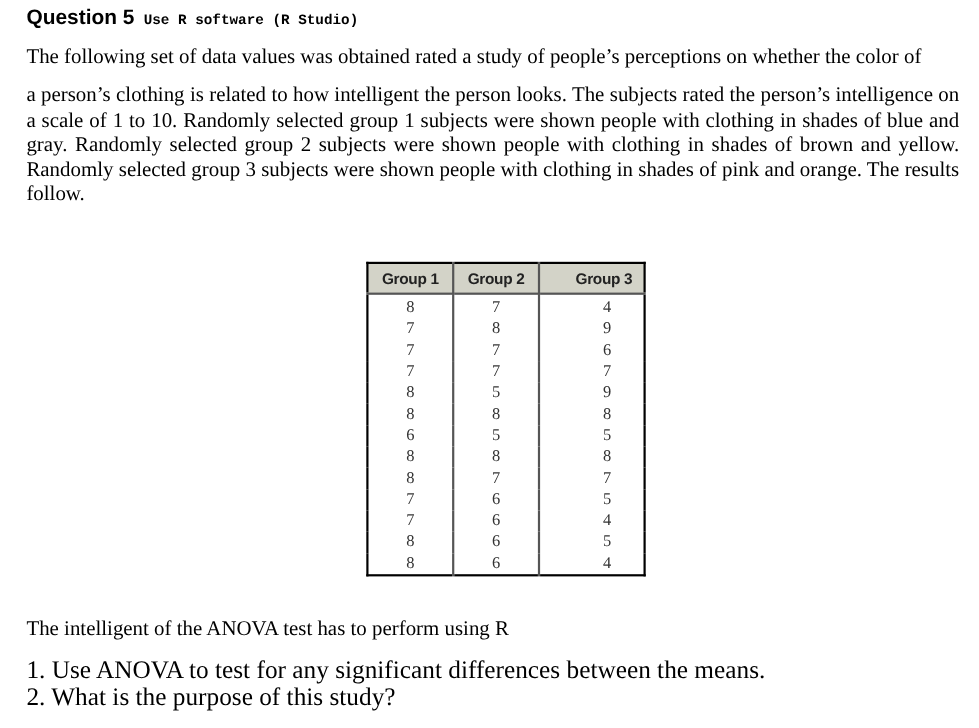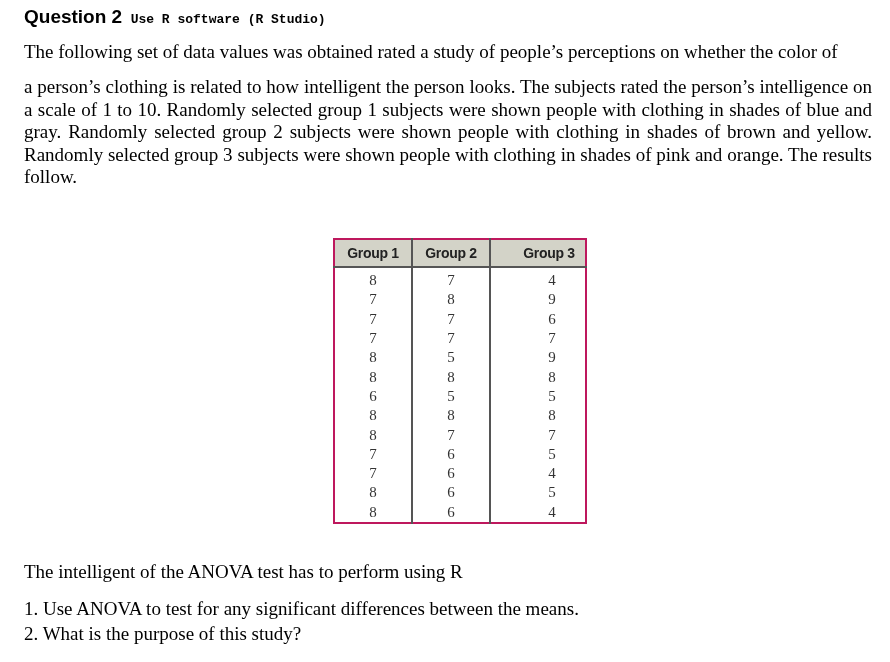--- a/index.html
+++ b/index.html
@@ -4,34 +4,34 @@
 <style>
   html, body { margin: 0; padding: 0; background: #ffffff; }
   body { width: 890px; height: 662px; position: relative; overflow: hidden; color: #000; }
   .heading { position: absolute; left: 24px; top: 6px; font-family: "Liberation Sans", sans-serif; font-weight: bold; }
   .heading .q { font-size: 19px; }
   .heading .sub { font-size: 13px; margin-left: 4px; font-family: Liberation Mono, monospace; }
   .para { position: absolute; left: 24px; width: 848px; font-family: "Liberation Serif", serif; font-size: 19px; text-align: justify; }
   .p1 { top: 40px; line-height: 23px; }
   .p2 { top: 76px; line-height: 22.5px; }
   .table-wrap { position: absolute; left: 333px; top: 238px; }
-  table { border-collapse: collapse; border: 2px solid #be185d; }
+  table { border-collapse: collapse; border: 2px solid #000000; }
   th { background: #d3d3c8; font-family: "Liberation Sans", sans-serif; font-size: 14px; font-weight: bold; color: #222; padding: 3px 6px; border-right: 2px solid #555; border-bottom: 2px solid #555; height: 20px; letter-spacing: -0.3px; }
   td { font-family: "Liberation Serif", serif; font-size: 15px; color: #333; text-align: center; border-right: 2px solid #555; padding: 0; height: 19.3px; line-height: 19px; }
   tr:first-child td { padding-top: 3px; }
   th:last-child, td:last-child { border-right: none; padding-left: 28px; }
   th:nth-child(1) { width: 64px; } th:nth-child(2) { width: 64px; margin-left: 28px; } th:nth-child(3) { width: 60px; }
   .calc { position: absolute; left: 24px; top: 561px; font-family: "Liberation Serif", serif; font-size: 19px; }
-  .q-list { position: absolute; left: 24px; top: 596px; font-family: "Liberation Serif", serif; font-size: 19px; line-height: 25px; }
+  .q-list { position: absolute; left: 24px; top: 596px; font-family: "Liberation Serif", serif; font-size: 23px; line-height: 25px; }
 </style>
 </head>
 <body>
 
 <div class="heading">
-  <span class="q">Question 2</span>
+  <span class="q">Question 5</span>
   <span class="sub">Use R software (R Studio)</span>
 </div>
 
 <div class="para p1">The following set of data values was obtained rated a study of people’s perceptions on whether the color of</div>
 <div class="para p2">a person’s clothing is related to how intelligent the person looks. The subjects rated the person’s intelligence on a scale of 1 to 10. Randomly selected group 1 subjects were shown people with clothing in shades of blue and gray. Randomly selected group 2 subjects were shown people with clothing in shades of brown and yellow. Randomly selected group 3 subjects were shown people with clothing in shades of pink and orange. The results follow.</div>
 
 <div class="table-wrap">
   <table>
     <thead>
       <tr>

